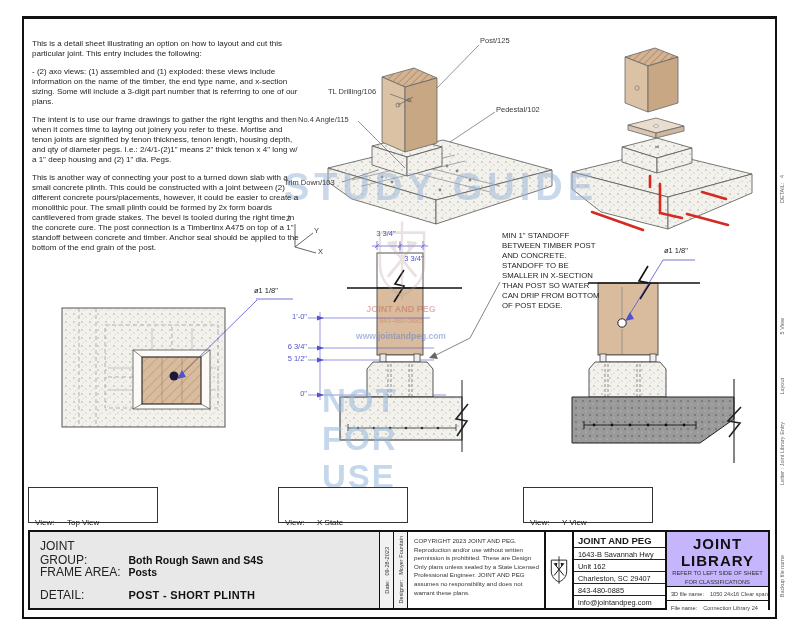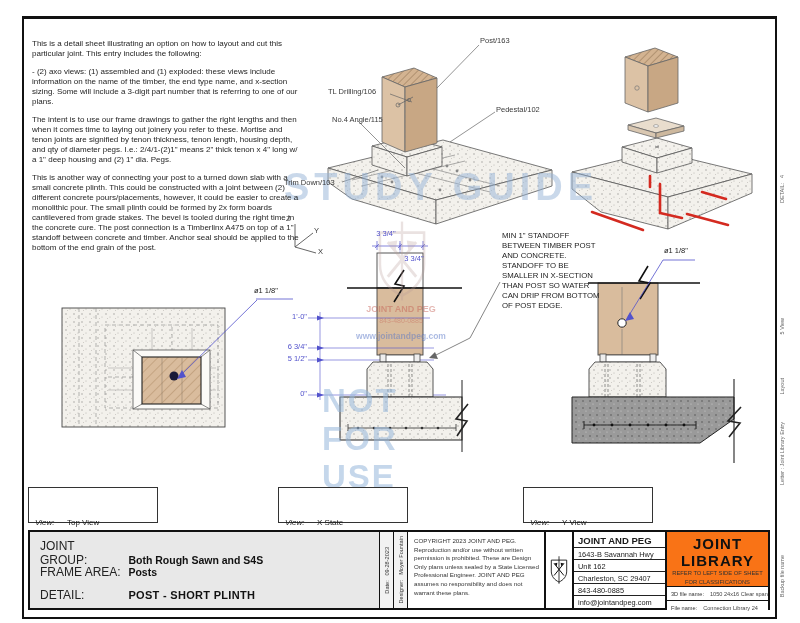--- a/index.html
+++ b/index.html
@@ -13,21 +13,21 @@
   .blk{color:#1a1a1a;}
   .ralign{text-align:right;}
   .calign{text-align:center;}
   .intro{position:absolute;left:32px;top:39px;width:272px;z-index:3;
          font-size:8px;line-height:10px;color:#1e1e1e;}
   .intro p{margin:0 0 8px 0;}
   .minnote{position:absolute;left:502px;top:231px;width:98px;z-index:3;
          font-size:7.8px;line-height:10px;color:#222;}
   .vbox{position:absolute;top:487px;width:116px;height:30px;z-index:3;background:#fff;
         border:1.2px solid #333;font-size:8px;line-height:13px;padding:2px 6px;box-sizing:content-box;white-space:pre;}
-  .vbox .vl{display:inline-block;width:32px;font-style:italic;}
+  .vbox .vl{display:inline-block;width:32px;}
   
   .wm-study{position:absolute;left:284px;top:166px;z-index:2;font-size:38px;font-weight:bold;
         letter-spacing:5px;color:rgba(148,178,214,0.5);}
   .wm-nfu{position:absolute;left:322px;top:382px;width:160px;z-index:2;text-align:left;
         font-size:33px;font-weight:bold;letter-spacing:2px;line-height:38px;color:rgba(150,182,219,0.55);}
   .wm-brand{position:absolute;left:336px;top:304px;width:130px;z-index:2;text-align:center;
         font-size:9px;font-weight:bold;color:rgba(196,92,80,0.45);line-height:11px;}
   .wm-phone{position:absolute;left:336px;top:317px;width:130px;z-index:2;text-align:center;
         font-size:7px;color:rgba(196,92,80,0.4);}
   .wm-url{position:absolute;left:336px;top:331px;width:130px;z-index:2;text-align:center;
@@ -43,21 +43,21 @@
   .tb-row.r3 .tv{font-size:11px;letter-spacing:.3px;}
   .tb-vcell{width:13px;border-left:1px solid #111;display:flex;align-items:center;justify-content:center;background:#f2f2f2;}
   .vert{writing-mode:vertical-rl;transform:rotate(180deg);font-size:5.6px;color:#333;white-space:pre;}
   .tb-copy{width:137px;border-left:1.5px solid #111;padding:5px 5px 0 6px;box-sizing:border-box;
         font-size:6.2px;line-height:8.6px;color:#333;}
   .tb-logo{width:26px;border-left:2px solid #111;display:flex;align-items:center;justify-content:center;color:#111;}
   .tb-addr{width:93px;border-left:2px solid #111;display:flex;flex-direction:column;box-sizing:border-box;}
   .tb-addr .arow{border-bottom:1px solid #222;padding:1px 0 0 4px;font-size:7.4px;line-height:11.4px;height:12.4px;box-sizing:border-box;overflow:hidden;}
   .tb-addr .arow.aname{font-size:9.5px;font-weight:bold;height:17px;line-height:15px;}
   .tb-addr .arow:last-child{border-bottom:none;}
-  .tb-lib{flex:1;border-left:2px solid #111;background:#f97316;display:flex;flex-direction:column;box-sizing:border-box;}
+  .tb-lib{flex:1;border-left:2px solid #111;background:#c4b5fd;display:flex;flex-direction:column;box-sizing:border-box;}
   .lib-title{text-align:center;font-size:15px;font-weight:bold;letter-spacing:1px;padding-top:3px;color:#111;}
   .lib-note{text-align:center;font-size:5.8px;color:#333;line-height:8.5px;}
   .lib-files{margin-top:auto;}
   .lib-frow{border-top:1px solid #111;background:#fff;font-size:5.6px;color:#333;
         display:flex;align-items:center;height:13px;padding-left:4px;}
   .lib-frow .fv{margin-left:6px;color:#444;}
   .mnote{position:absolute;left:779px;z-index:3;font-size:5.5px;color:#666;}
   .mnote .vert{font-size:5.5px;color:#666;}
 </style>
 </head>
@@ -328,24 +328,24 @@
   <div class="wm-phone">843-480-0885</div>
   <div class="wm-url">www.jointandpeg.com</div>
 
   <div class="intro">
     <p>This is a detail sheet illustrating an option on how to layout and cut this particular joint. This entry includes the following:</p>
     <p>- (2) axo views: (1) assembled and (1) exploded:  these views include information on the name of the timber, the end type name, and x-section sizing. Some will include a 3-digit part number that is referring to one of our plans.</p>
     <p>The intent is to use our frame drawings to gather the right lengths and then when it comes time to laying out joinery you refer to these.  Mortise and tenon joints are signified by tenon thickness, tenon length, housing depth, and qty of diameter pegs.  I.e.: 2/4/1-(2)1" means 2" thick tenon x 4" long w/ a 1" deep housing and (2) 1" dia. Pegs.</p>
     <p>This is another way of connecting your post to a turned down slab with a small concrete plinth.  This could be constructed with a joint between (2) different concrete pours/placements, however, it could be easier to create a monolithic pour.  The small plinth could be formed by 2x form boards cantilevered from grade stakes.  The bevel is tooled during the right time in the concrete cure.  The post connection is a Timberlinx A475 on top of a 1" standoff between concrete and timber.  Anchor seal should be applied to the bottom of the end grain of the post.</p>
   </div>
 
-  <div class="lbl" style="left:480px;top:36px;">Post/163</div>
+  <div class="lbl" style="left:480px;top:36px;">Post/125</div>
   <div class="lbl" style="left:328px;top:87px;">TL Drilling/106</div>
   <div class="lbl" style="left:496px;top:105px;">Pedestal/102</div>
-  <div class="lbl" style="left:298px;top:115px;margin-left:34px;">No.4 Angle/115</div>
+  <div class="lbl" style="left:298px;top:115px;">No.4 Angle/115</div>
   <div class="lbl" style="left:284px;top:178px;">Trim Down/103</div>
 
   <div class="lbl" style="left:286px;top:214px;">Z</div>
   <div class="lbl" style="left:314px;top:226px;">Y</div>
   <div class="lbl" style="left:318px;top:247px;">X</div>
 
   <div class="dim calign" style="left:368px;top:229px;width:36px;">3 3/4"</div>
   <div class="dim calign" style="left:396px;top:254px;width:36px;">3 3/4"</div>
   <div class="dim ralign" style="left:263px;top:312px;width:44px;">1'-0"</div>
   <div class="dim ralign" style="left:263px;top:342px;width:44px;">6 3/4"</div>

